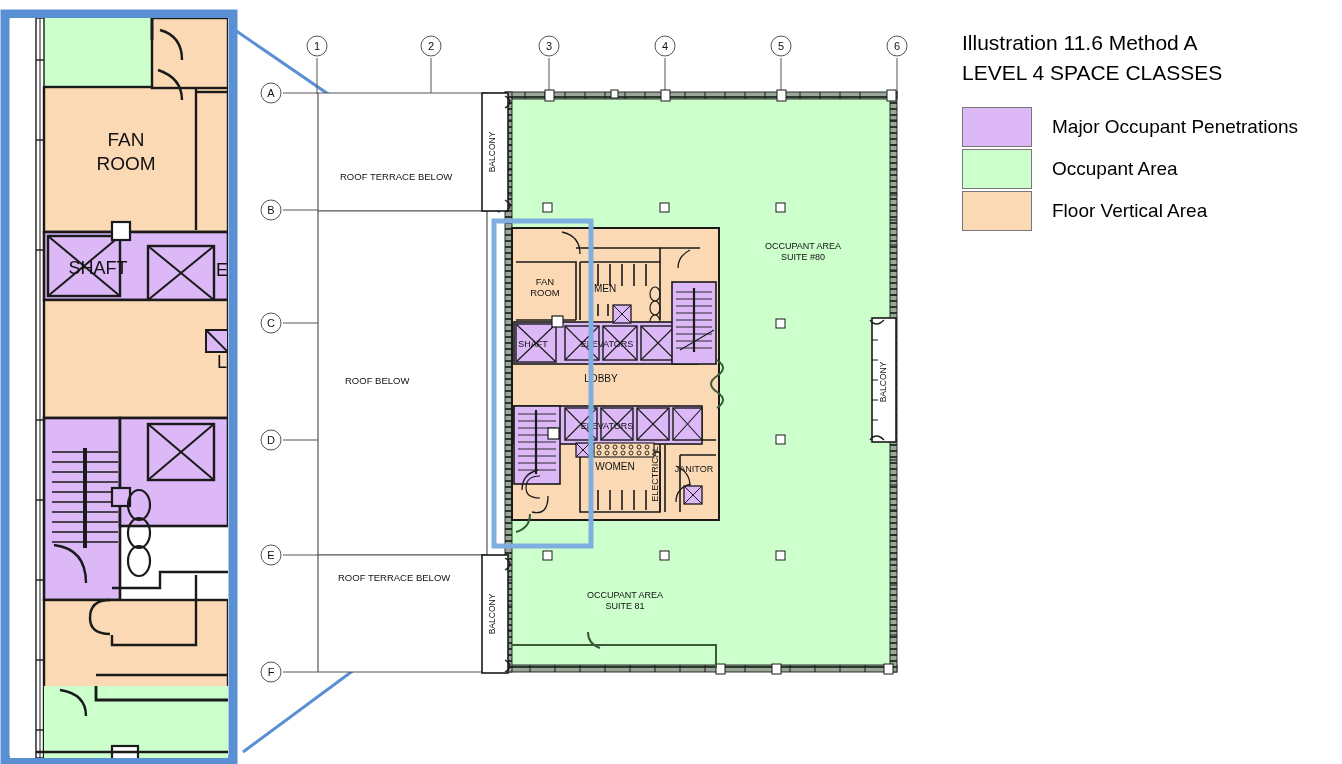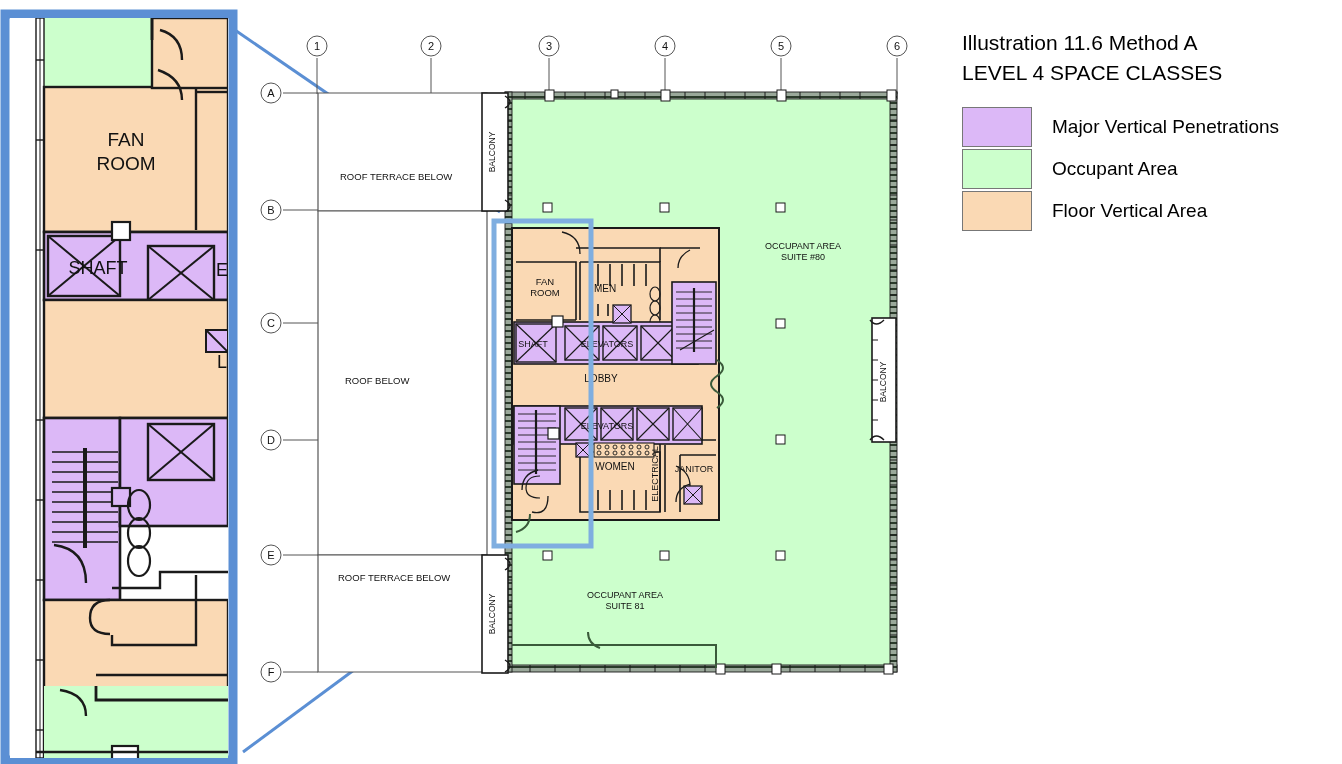--- a/index.html
+++ b/index.html
@@ -560,21 +560,21 @@
     </g>
   </svg>
 
   <div id="legend-panel">
     <div class="legend-title-line">Illustration 11.6 Method A</div>
     <div class="legend-title-line">LEVEL 4 SPACE CLASSES</div>
 
     <div id="legend-rows">
       <div class="legend-row">
         <div class="legend-swatch" style="background:#DCB8F7"></div>
-        <div class="legend-label">Major Vertical Penetrations</div>
+        <div class="legend-label">Major Occupant Penetrations</div>
       </div>
       <div class="legend-row">
         <div class="legend-swatch" style="background:#CCFFCC"></div>
         <div class="legend-label">Occupant Area</div>
       </div>
       <div class="legend-row">
         <div class="legend-swatch" style="background:#FAD9B4"></div>
         <div class="legend-label">Floor Vertical Area</div>
       </div>
     </div>

